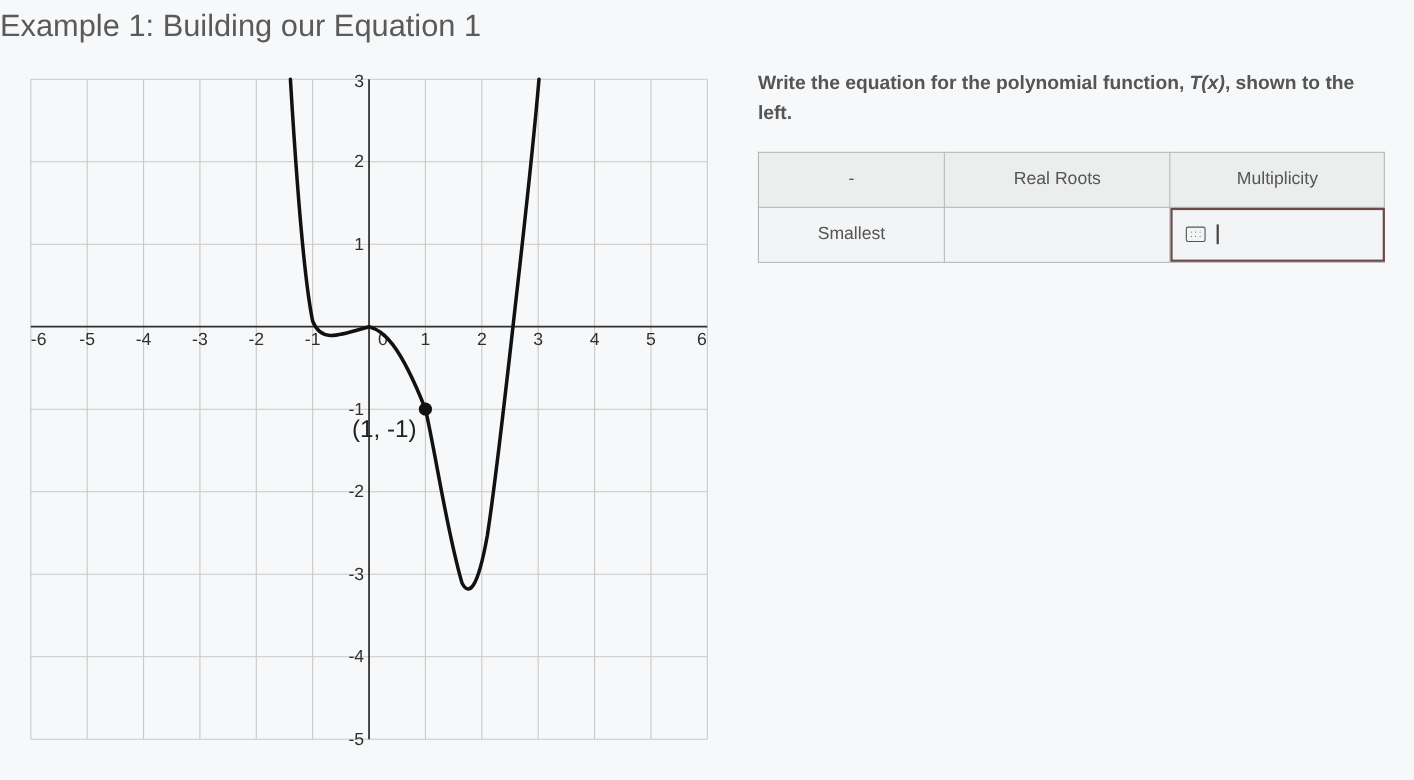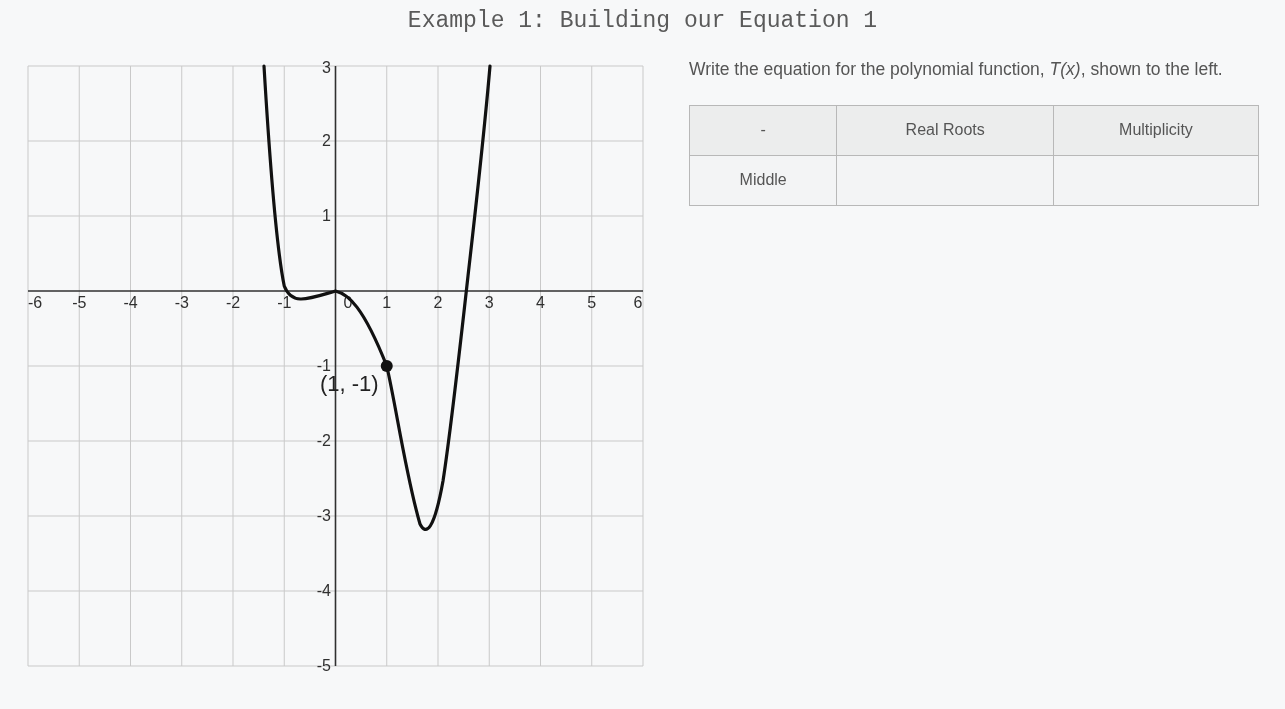--- a/index.html
+++ b/index.html
@@ -5,47 +5,47 @@
   * { box-sizing: border-box; margin: 0; padding: 0; }
   body {
     font-family: Georgia, 'Times New Roman', serif;
     background: #f7f8f9;
     color: #4a4a4a;
     width: 1285px;
     height: 709px;
     overflow: hidden;
   }
   .page-title {
-    text-align: center;
-    font-size: 23px;
+    text-align: left;
+    font-size: 28px;
     font-weight: 400;
     color: #5a5a5a;
     padding: 8px 0 12px 0;
-    font-family: Liberation Mono, monospace;
+    font-family: Liberation Sans, sans-serif;
   }
   .content {
     display: flex;
     padding: 0 8px;
   }
   .graph-panel {
     width: 655px;
     height: 640px;
     position: relative;
     flex-shrink: 0;
   }
   .graph-svg { width: 100%; height: 100%; }
   .right-panel {
     flex: 1;
     padding: 10px 18px 0 26px;
     font-family: Arial, Helvetica, sans-serif;
     color: #555;
     font-size: 17.5px;
     line-height: 1.55;
   }
-  .right-panel p { margin-bottom: 22px; }
+  .right-panel p { margin-bottom: 22px; font-weight: bold; }
   .fn { font-style: italic; }
   table.roots {
     width: 100%;
     border-collapse: collapse;
     margin-top: 6px;
     font-size: 16px;
     color: #555;
   }
   table.roots th, table.roots td {
     border: 1px solid #b8b8b8;
@@ -171,20 +171,22 @@
     </p>
 
     <table class="roots">
       <tbody>
           <tr>
         <th>-</th>
         <th>Real Roots</th>
         <th>Multiplicity</th>
       </tr>
       <tr>
-        <td>Middle</td>
+        <td>Smallest</td>
         <td></td>
-        <td></td>
+        <td class="active-cell" style="text-align:left;padding-left:14px;">
+          <span class="keypad-icon"></span><span class="cursor-bar"></span>
+        </td>
       </tr>
     </tbody>
       </table>
   </div>
 </div>
 
 </body></html>

